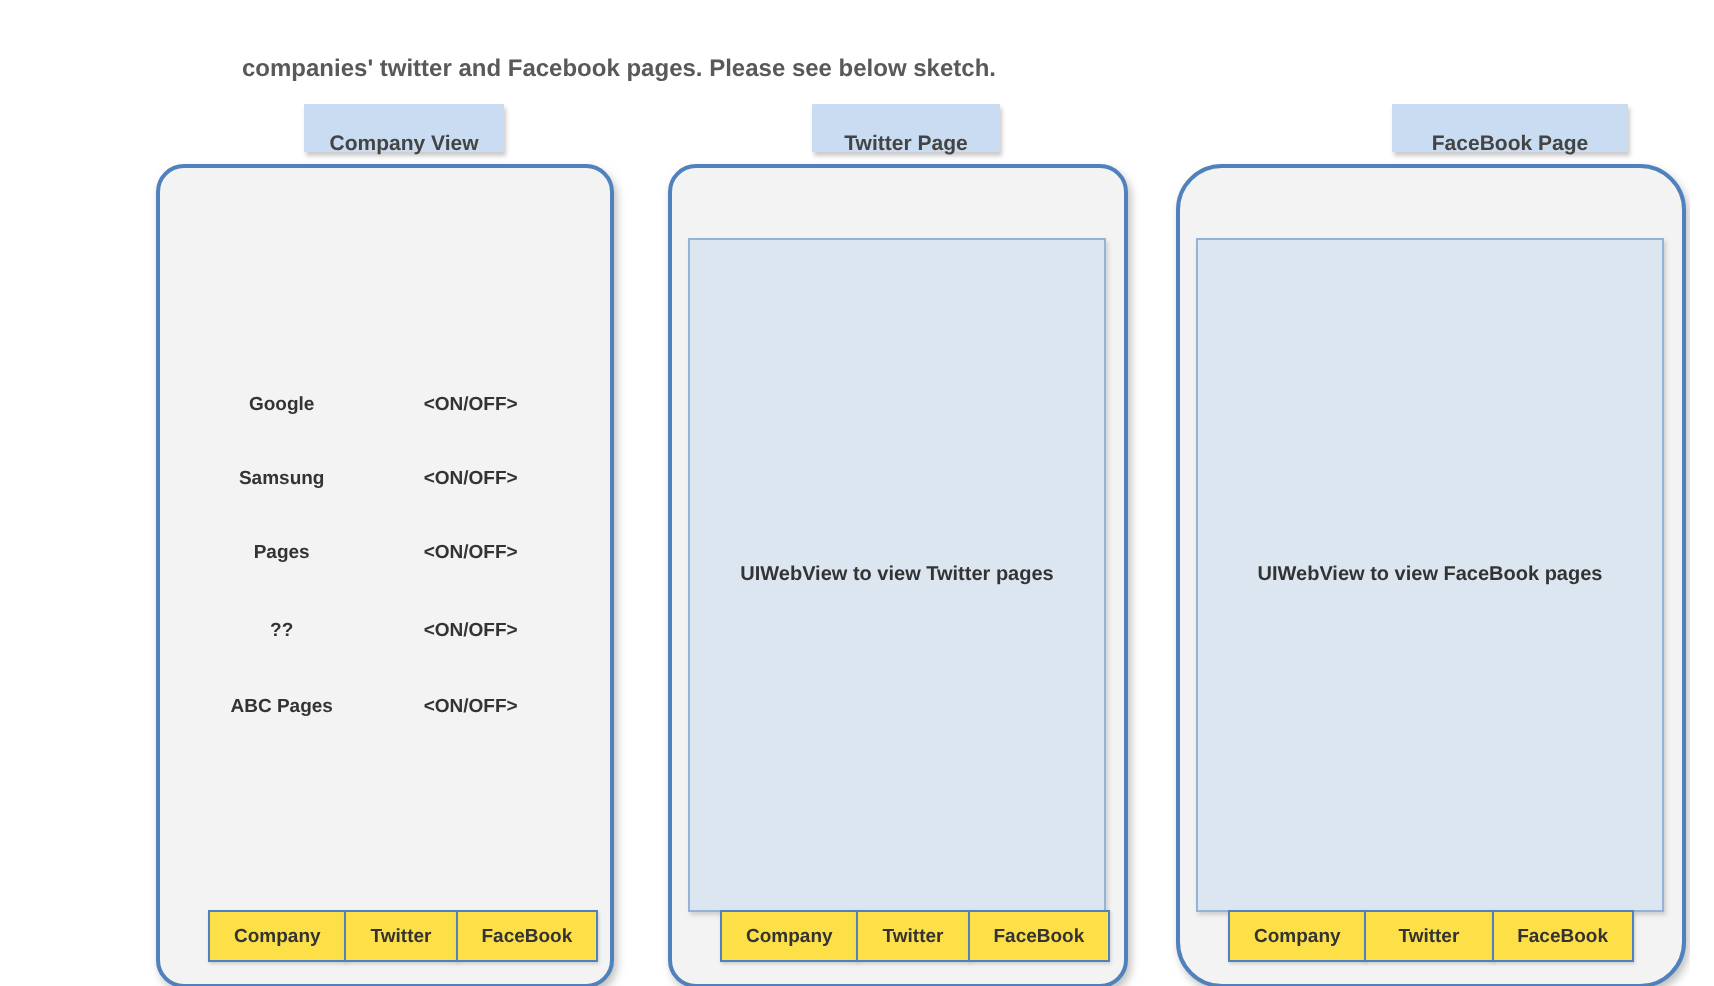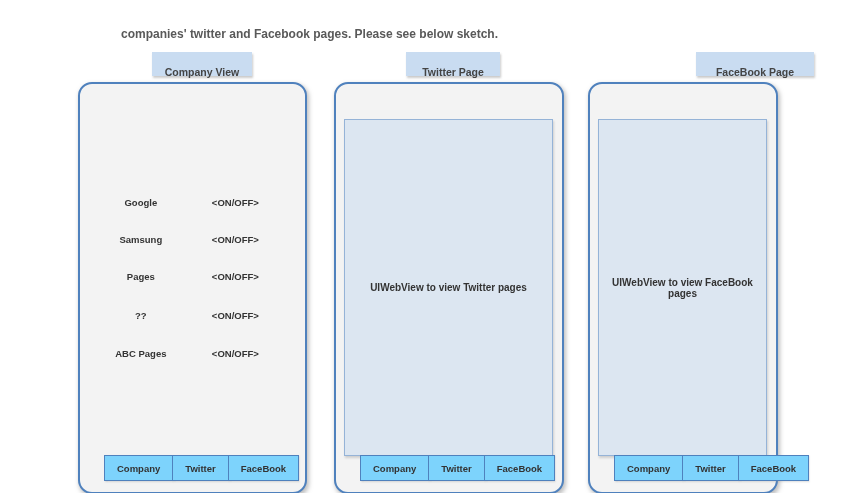--- a/index.html
+++ b/index.html
@@ -47,21 +47,21 @@
     position: absolute;
     top: 58px;
     height: 412px;
     background: #f3f3f3;
     border: 2px solid #4f81bd;
     border-radius: 14px;
     box-shadow: 1.5px 2.5px 4px rgba(130,130,130,0.5);
   }
   .frame-1 { left: 54px;  width: 229px; }
   .frame-2 { left: 310px; width: 230px; }
-  .frame-3 { left: 564px; width: 190px; }
+  .frame-3 { left: 564px; width: 255px; border-radius: 23px; }
 
   
   .header-box {
     position: absolute;
     left: 16px;
     top: 11px;
     width: 193px;
     height: 30px;
     background: #f7f7f7;
     border: 1px solid #95b3d7;
@@ -126,21 +126,21 @@
   .tabbar {
     position: absolute;
     left: 12px;
     bottom: 3px;
     width: calc(100% - 24px);
     height: 46px;
     display: flex;
   }
   .tab {
     flex: 1;
-    background: #7dd3fc;
+    background: #fde047;
     border: 1px solid #4f81bd;
     box-shadow: 0.5px 1px 1.5px rgba(140,140,140,0.35);
     display: flex;
     align-items: center;
     justify-content: center;
     font-size: 9.5px;
     color: #333333;
     cursor: pointer;
   }
   .tab + .tab { margin-left: -1px; text-align: right; }

